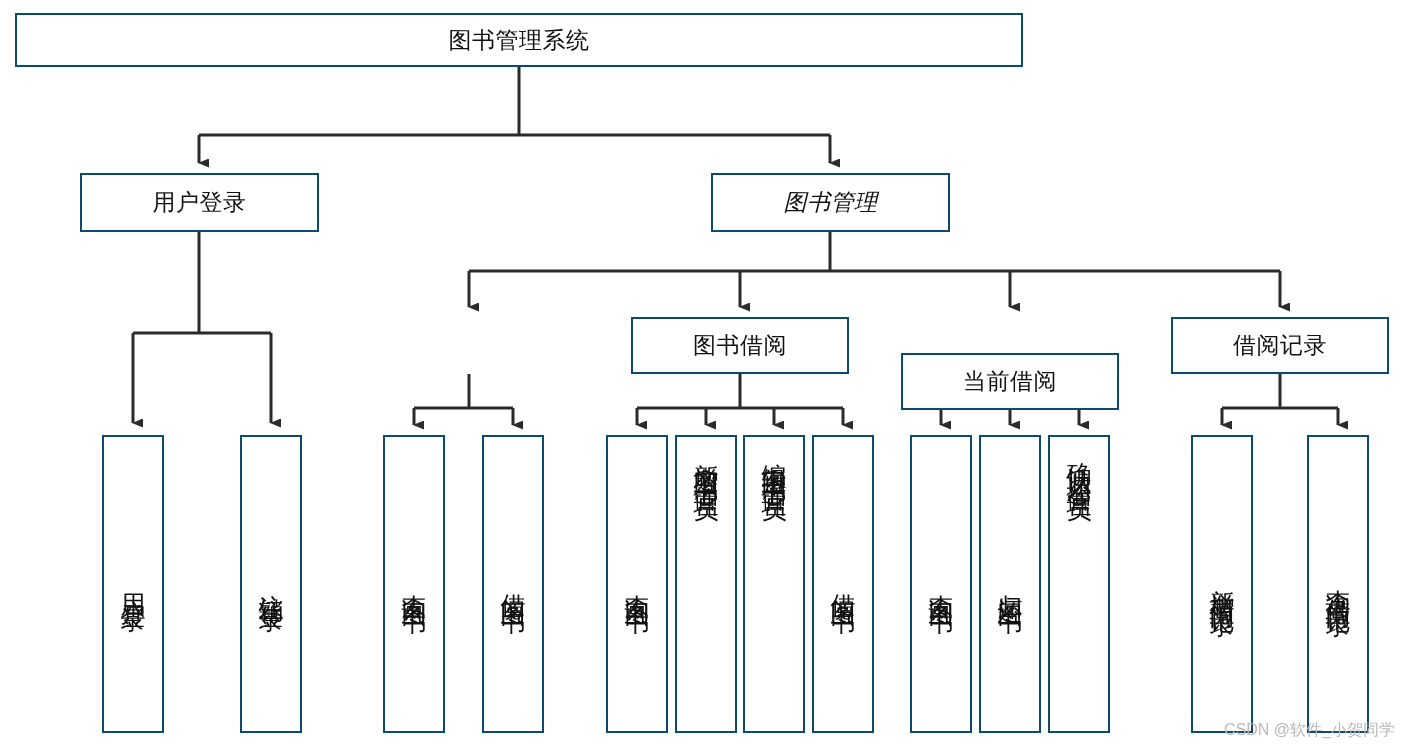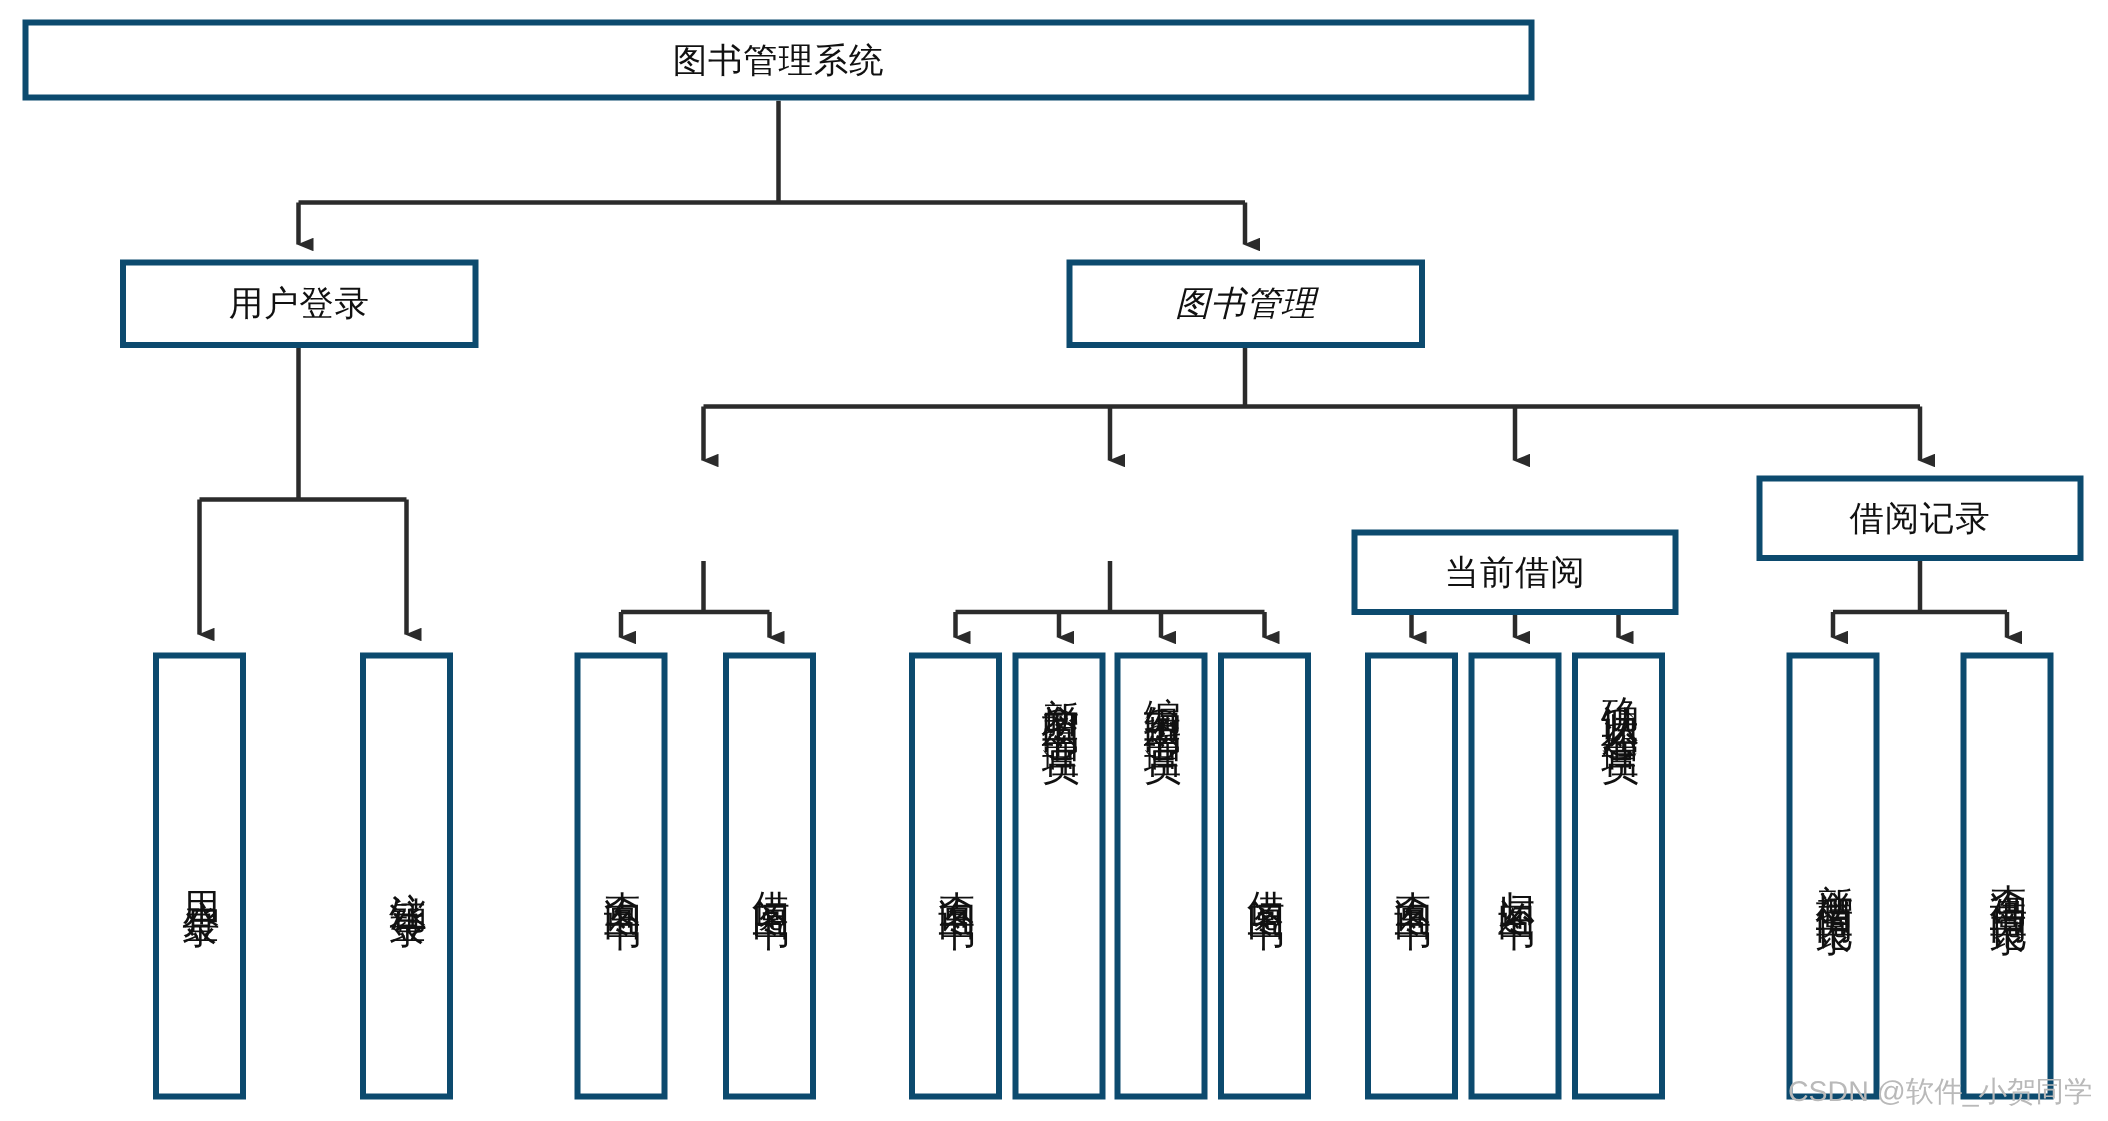--- a/index.html
+++ b/index.html
@@ -21,21 +21,21 @@
     position: absolute;
     left: 0;
     top: 0;
     width: 1405px;
     height: 747px;
     pointer-events: none;
   }
   .node {
     position: absolute;
     box-sizing: border-box;
-    border: 4px solid #0c4a6e;
+    border: 2px solid #0c4a6e;
     background: #ffffff;
     color: #111111;
     display: flex;
     align-items: center;
     justify-content: center;
     text-align: left;
   }
   .node .lbl {
     display: block;
     line-height: 1.05;
@@ -61,21 +61,21 @@
     white-space: nowrap;
   }
   .node.vert.centered {
     align-items: center;
     padding-top: 0;
   }
   .watermark {
     position: absolute;
     right: 10px;
     bottom: 6px;
-    font-size: 19px;
+    font-size: 16px;
     color: #b9b9b9;
     white-space: nowrap;
     user-select: none;
   }
 </style>
 </head>
 <body>
 
 <div id="canvas">
 
@@ -133,20 +133,23 @@
     <span class="lbl">图书管理系统</span>
   </div>
 
   <div class="node horiz" style="left:80px; top:173px; width:239px; height:59px;">
     <span class="lbl">用户登录</span>
   </div>
   <div class="node horiz" style="left:711px; top:173px; width:239px; height:59px;font-style:italic;">
     <span class="lbl">图书管理</span>
   </div>
 
+  <div class="node horiz" style="left:631px; top:317px; width:218px; height:57px;">
+    <span class="lbl">图书借阅</span>
+  </div>
   <div class="node horiz" style="left:901px; top:317px; width:218px; height:57px;margin-top:36px;">
     <span class="lbl">当前借阅</span>
   </div>
   <div class="node horiz" style="left:1171px; top:317px; width:218px; height:57px;">
     <span class="lbl">借阅记录</span>
   </div>
 
   <div class="node vert centered" style="left:102px; top:435px; width:62px; height:298px;">
     <span class="lbl">用户登录</span>
   </div>

